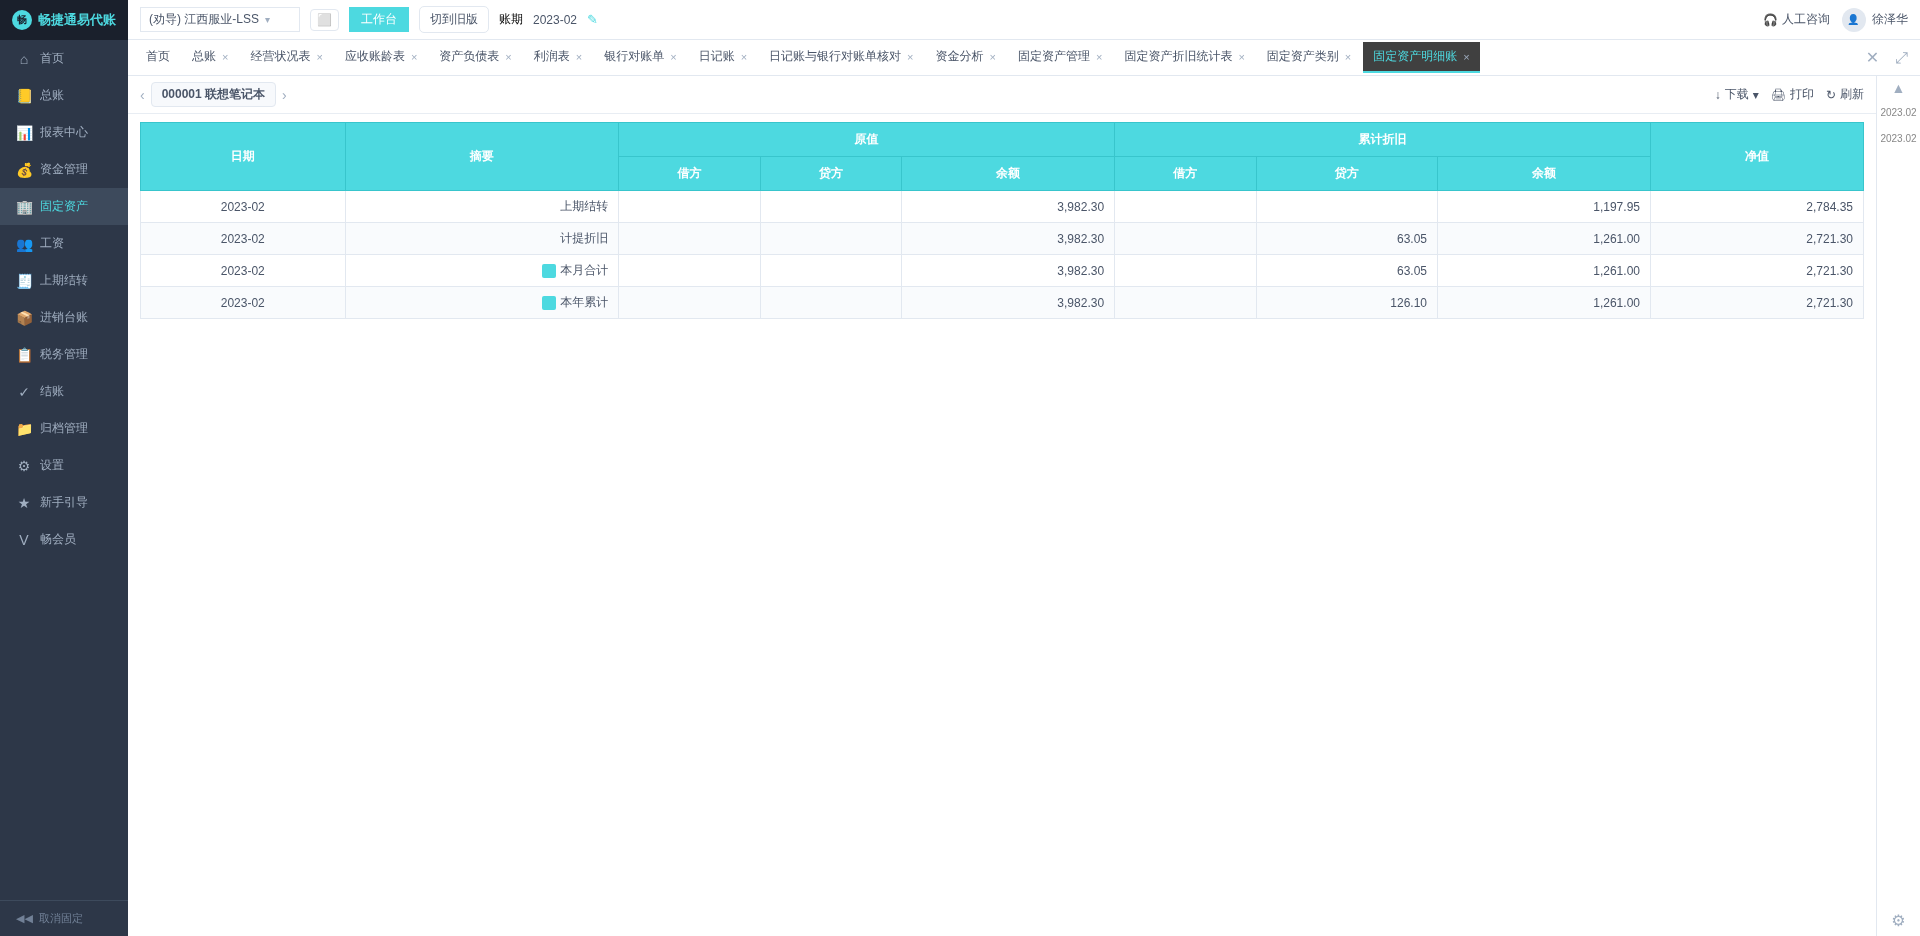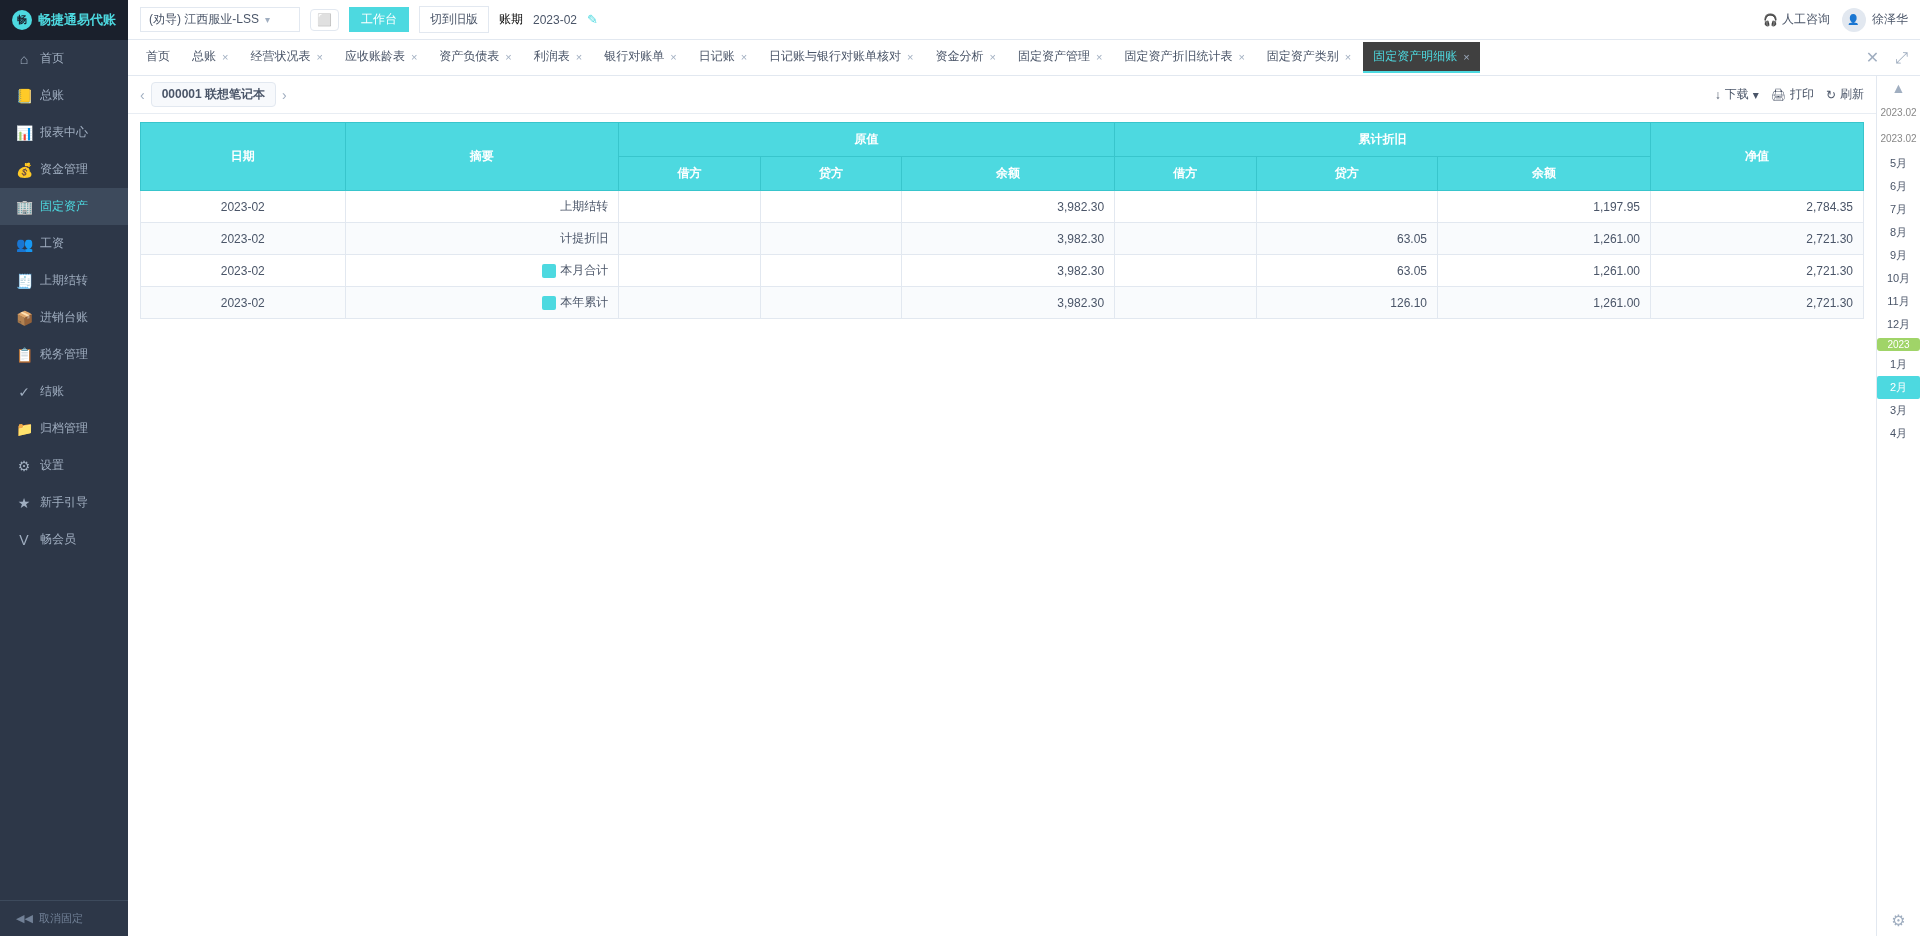--- a/index.html
+++ b/index.html
@@ -76,21 +76,21 @@
     .company-selector .chevron { color: #a0aec0; font-size: 10px; }
     .copy-btn {
       border: 1px solid #e2e8f0; background: #fff; border-radius: 4px;
       padding: 3px 6px; cursor: pointer; font-size: 12px;
     }
     .btn-work {
       background: #4dd9e0; color: #fff; border: none; border-radius: 0;
       padding: 4px 12px; cursor: pointer; font-size: 12px;
     }
     .btn-switch {
-      background: #fff; color: #4a5568; border: 1px solid #e2e8f0; border-radius: 0;
+      background: #fff; color: #4a5568; border: 1px solid #e2e8f0; border-radius: 5px;
       padding: 4px 10px; cursor: pointer; font-size: 12px;
     }
     .period-label { font-size: 12px; color: #000000; }
     .period-value { font-size: 12px; color: #4a5568; font-weight: 500; }
     .edit-icon { color: #4dd9e0; cursor: pointer; font-size: 13px; }
     .header-right { margin-left: auto; display: flex; align-items: center; gap: 12px; }
     .support-link { font-size: 12px; color: #4a5568; cursor: pointer; display: flex; align-items: center; gap: 4px; }
     .user-area { display: flex; align-items: center; gap: 6px; cursor: pointer; font-size: 12px; color: #4a5568; }
     .avatar { width: 24px; height: 24px; border-radius: 50%; background: #e2e8f0; display: flex; align-items: center; justify-content: center; font-size: 10px; }
 
@@ -477,31 +477,16 @@
   </tr>
             </tbody>
         </table>
       </div>
     </div>
 
     <div class="right-panel">
       <div class="rp-scroll-up">▲</div>
       <div class="rp-period">2023.02</div>
       <div class="rp-period">2023.02</div>
-      <div id="right-months" style="width:100%;">
-          <div class="rp-month">5月</div>
-          <div class="rp-month">6月</div>
-          <div class="rp-month">7月</div>
-          <div class="rp-month">8月</div>
-          <div class="rp-month">9月</div>
-          <div class="rp-month">10月</div>
-          <div class="rp-month">11月</div>
-          <div class="rp-month">12月</div>
-          <div class="rp-year-badge">2023</div>
-          <div class="rp-month">1月</div>
-          <div class="rp-month active-month">2月</div>
-          <div class="rp-month">3月</div>
-          <div class="rp-month">4月</div>
-        </div>
       <div class="rp-settings">⚙</div>
     </div>
   </div>
 </div>
 
 </body></html>

